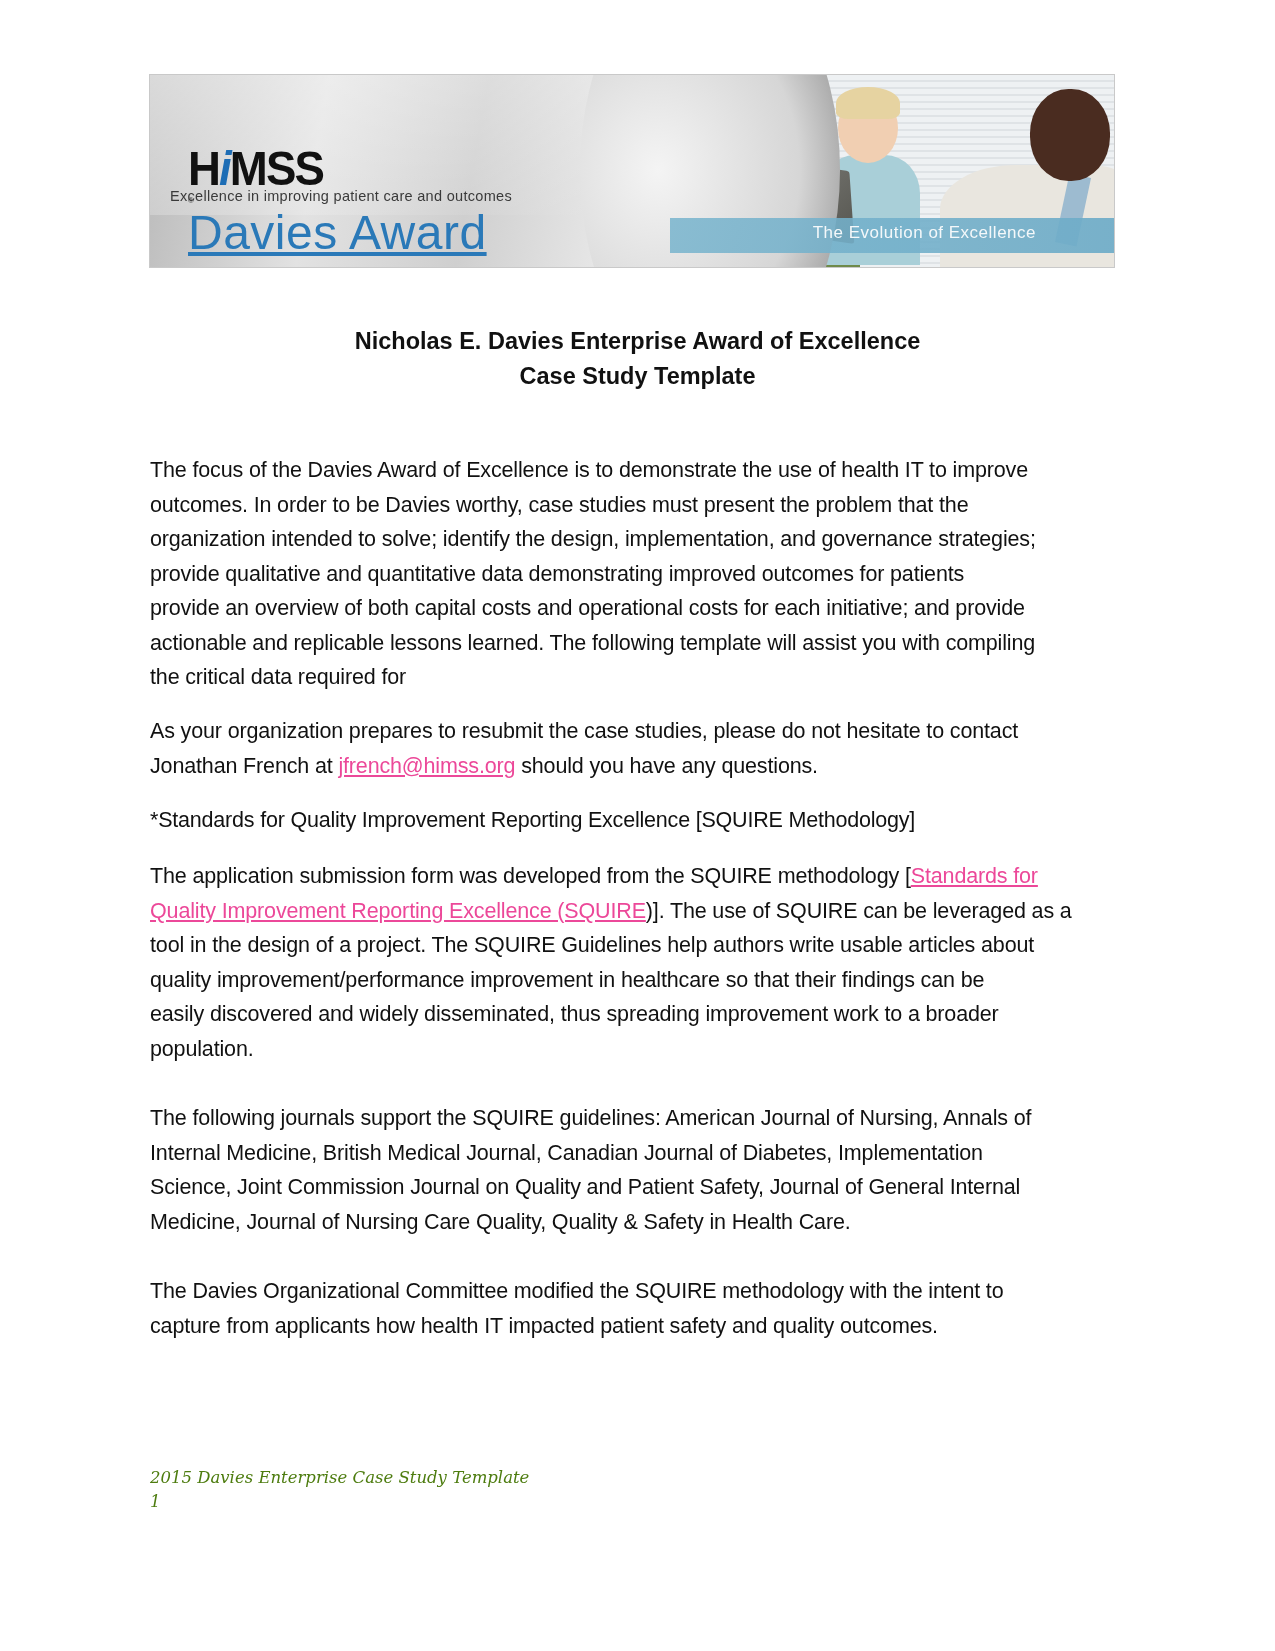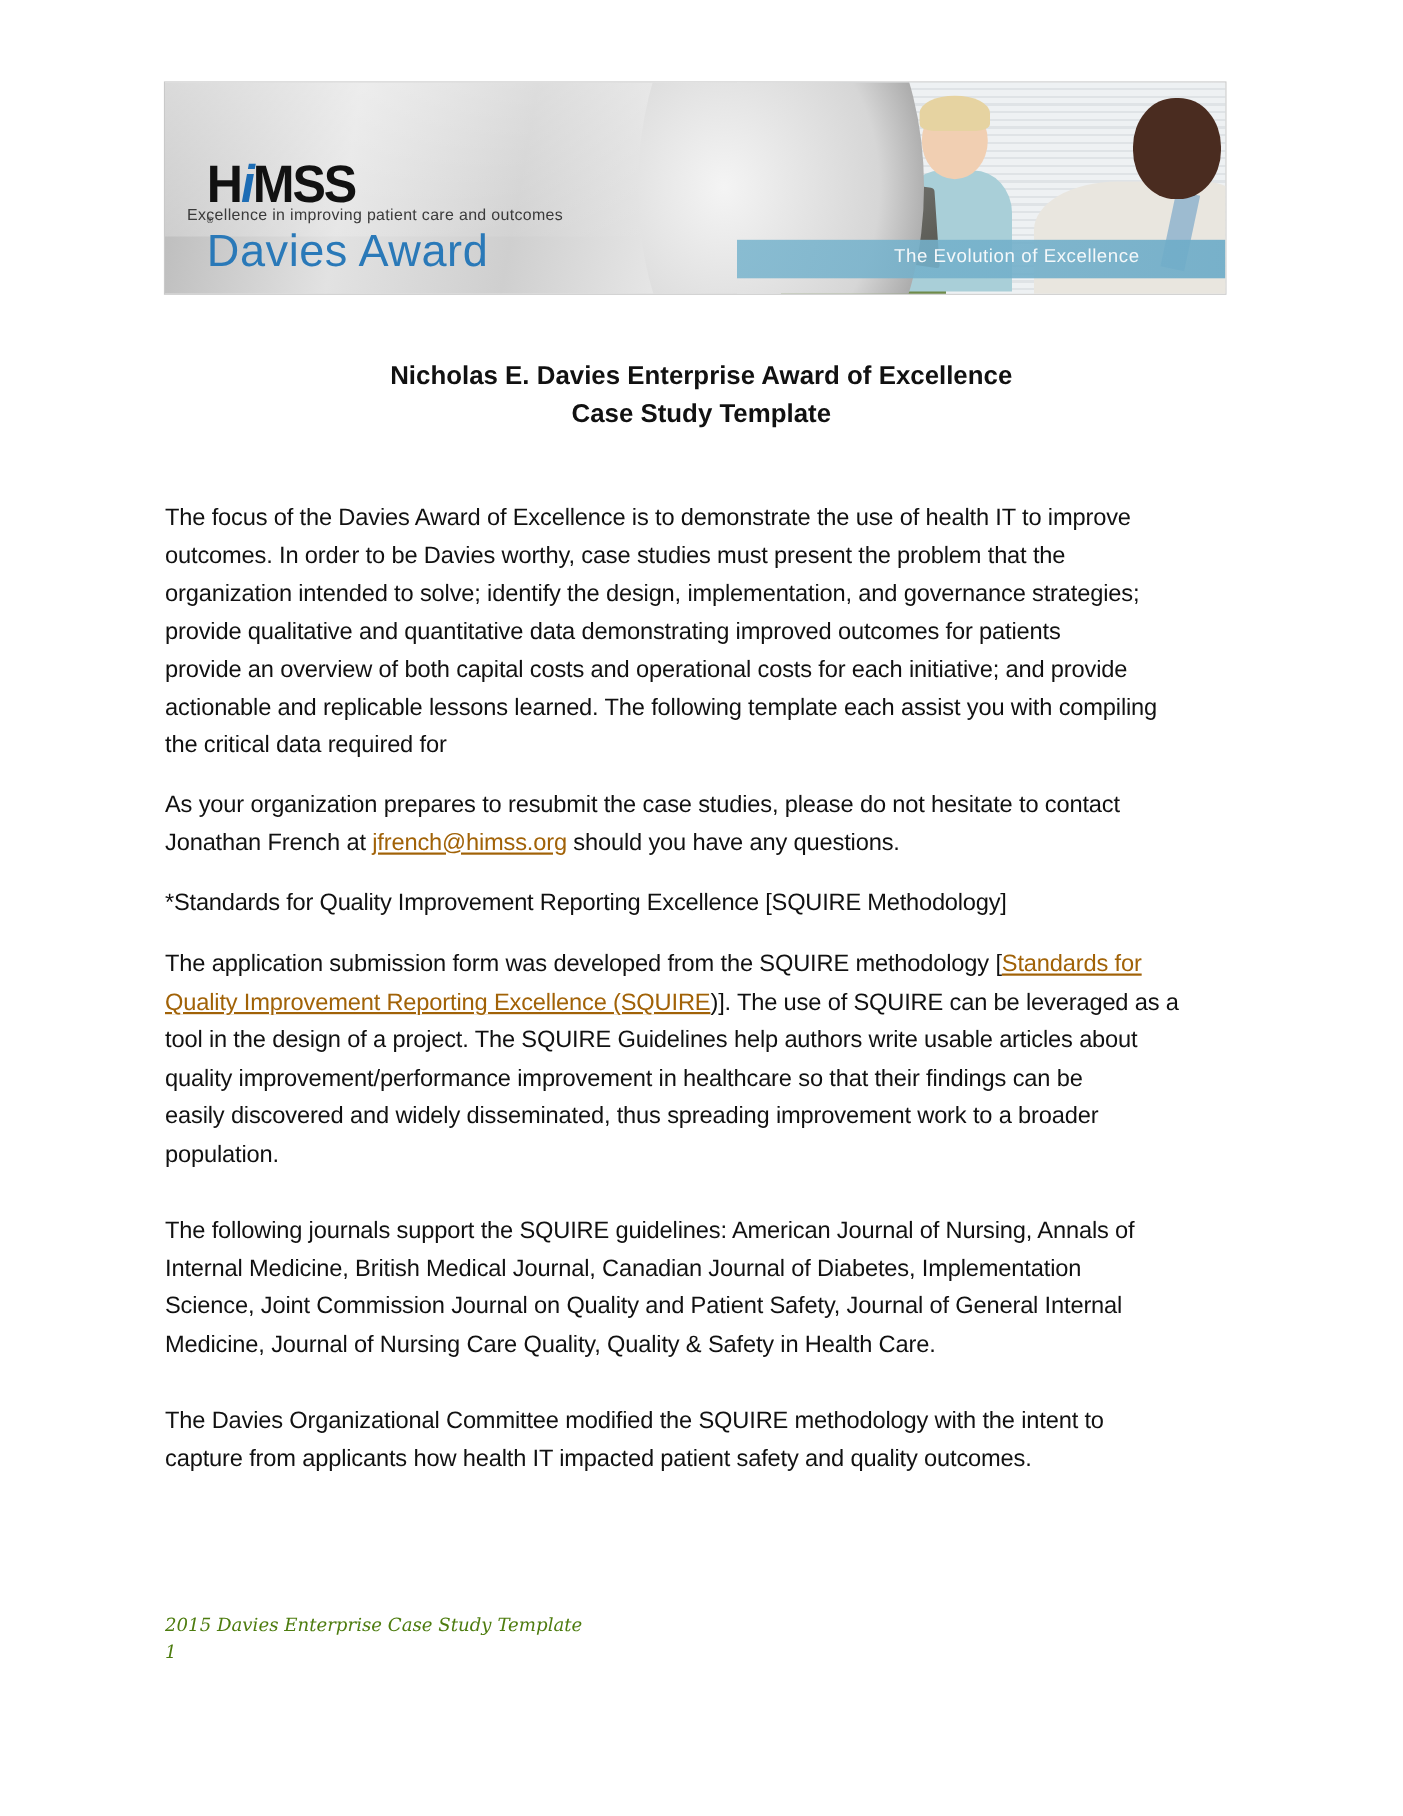--- a/index.html
+++ b/index.html
@@ -29,32 +29,32 @@
     .photo .doc-tie { position: absolute; left: 392px; top: 100px; width: 22px; height: 70px; background: #9dbbd0; transform: rotate(12deg); }
     .photo .plant { position: absolute; left: 0px; top: 50px; width: 50px; height: 80px; background: radial-gradient(ellipse at 50% 60%, #8a9a5a 0%, rgba(138,154,90,0) 70%); }
     .strip { position: absolute; left: 520px; top: 143px; width: 444px; height: 35px;
              background: linear-gradient(90deg, rgba(120,180,205,0.85), rgba(110,172,200,0.92)); }
     .strip-text { position: absolute; right: 78px; top: 148px; color: #f4f8fa; font-size: 17px; letter-spacing: 0.5px; }
 
     .logo { position: absolute; left: 32px; top: 66px; display: flex; align-items: baseline; flex-direction: column; }
     .logo-himss { font-family: "Liberation Sans", sans-serif; font-weight: bold; font-size: 48px; color: #111; letter-spacing: -2px; transform: scaleX(0.95); transform-origin: left; }
     .logo-i { color: #1d6db5; font-style: italic; }
     .logo-reg { font-size: 8px; vertical-align: top; color: #333; margin-left: 2px; }
-    .logo-davies { font-size: 41px; color: #2a79b8; margin-left: 6px; letter-spacing: 0.5px; }
+    .logo-davies { font-size: 48px; color: #2a79b8; margin-left: 6px; letter-spacing: 0.5px; text-decoration: underline; }
     .logo-tag { position: absolute; left: 20px; top: 113px; font-family: Liberation Sans, sans-serif; font-size: 14.5px; color: #3a3a3a; letter-spacing: 0.3px; }
 
     
     .title { position: absolute; left: 0; width: 1275px; top: 324px; text-align: center; font-weight: bold; font-size: 23.5px; }
     .title div { height: 35px; line-height: 35px; }
 
     
     .para { position: absolute; left: 150px; font-size: 21.5px; letter-spacing: -0.15px; }
     .para .ln { height: 34.5px; line-height: 34.5px; white-space: nowrap; }
     .heading { position: absolute; left: 150px; top: 803px; font-weight: normal; font-size: 21.5px; letter-spacing: -0.2px; white-space: nowrap; height: 34px; line-height: 34px; }
-    a, .lnk { color: #a16207; text-decoration: underline; }
+    a, .lnk { color: #ec4899; text-decoration: underline; }
 
     .footer { position: absolute; left: 150px; top: 1466px; font-family: "DejaVu Serif", serif; font-style: italic; font-size: 16.5px; color: #4d7c0f; }
     .footer div { height: 24px; line-height: 24px; }
   </style>
 </head>
 <body>
 
 <div class="banner">
   <div class="sheen"></div>
   <div class="photo">
@@ -86,21 +86,21 @@
   <div>Nicholas E. Davies Enterprise Award of Excellence</div>
   <div>Case Study Template</div>
 </div>
 
 <div class="para" style="top:453px;">
   <div class="ln">The focus of the Davies Award of Excellence is to demonstrate the use of health IT to improve</div>
   <div class="ln">outcomes. In order to be Davies worthy, case studies must present the problem that the</div>
   <div class="ln">organization intended to solve; identify the design, implementation, and governance strategies;</div>
   <div class="ln">provide qualitative and quantitative data demonstrating improved outcomes for patients</div>
   <div class="ln">provide an overview of both capital costs and operational costs for each initiative; and provide</div>
-  <div class="ln">actionable and replicable lessons learned. The following template each assist you with compiling</div>
+  <div class="ln">actionable and replicable lessons learned. The following template will assist you with compiling</div>
   <div class="ln">the critical data required for</div>
 </div>
 
 <div class="para" style="top:714px;">
   <div class="ln">As your organization prepares to resubmit the case studies, please do not hesitate to contact</div>
   <div class="ln"><span>Jonathan French at </span><a class="lnk">jfrench@himss.org</a><span> should you have any questions.</span></div>
 </div>
 
 <div class="heading">*Standards for Quality Improvement Reporting Excellence [SQUIRE Methodology]</div>
 

